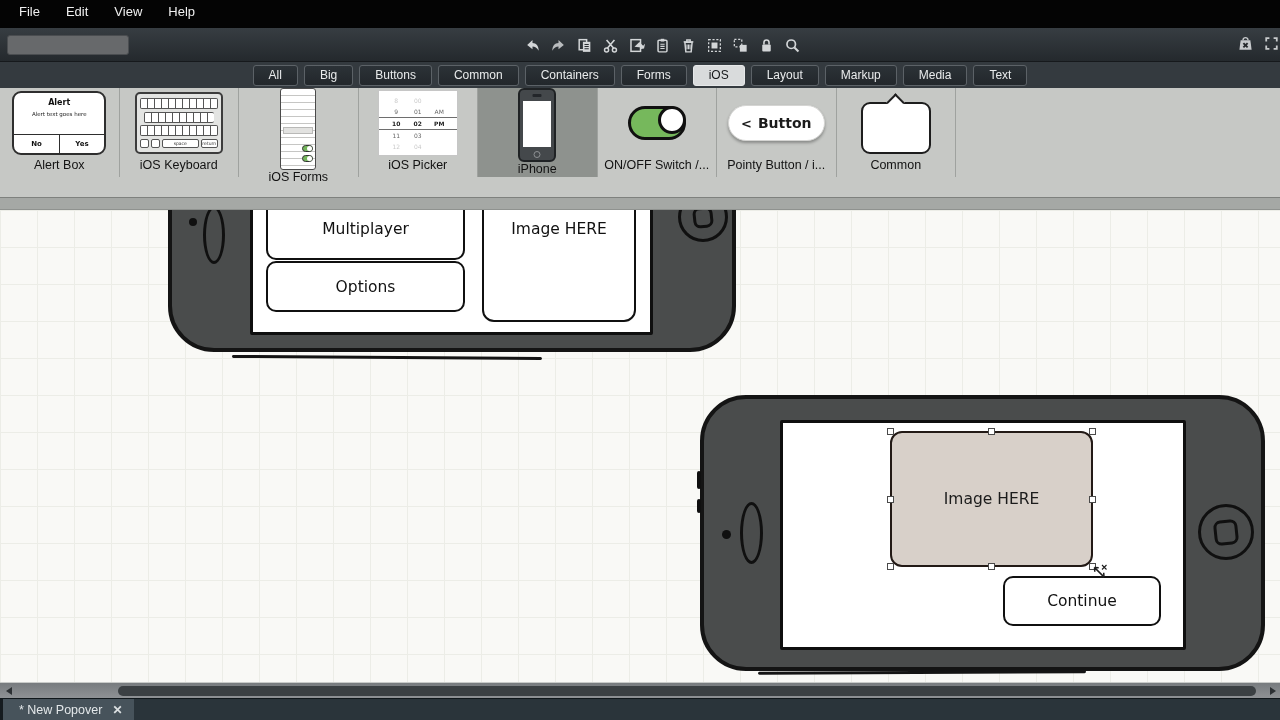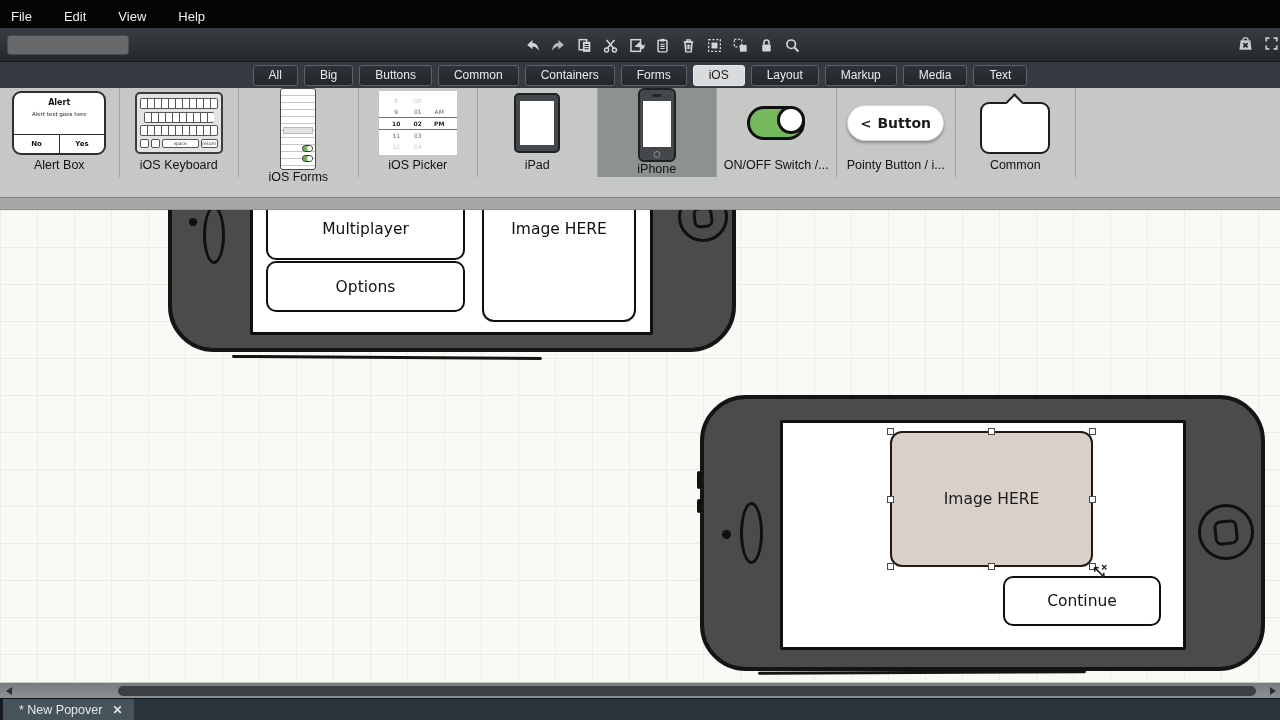--- a/index.html
+++ b/index.html
@@ -1,21 +1,21 @@
 <!DOCTYPE html>
 <html><head>
 <meta charset="utf-8">
 <style>
   * { margin:0; padding:0; box-sizing:border-box; }
   html,body { width:1280px; height:720px; overflow:hidden; position:relative;
     font-family:"Liberation Sans", sans-serif; background:#000; }
 
   
   .menubar { position:absolute; left:0; top:0; width:1280px; height:28px;
-    background:#040404; display:flex; align-items:flex-end; gap:10px; padding-left:0; z-index:20; }
+    background:#040404; display:flex; align-items:flex-start; gap:4px; padding-left:8px; z-index:20; }
   .menu-item { color:#f0f0f0; font-size:13px; padding:4px 11px; cursor:default; }
 
   
   .toolbar { position:absolute; left:0; top:28px; width:1280px; height:34px;
     background:linear-gradient(#373d42,#24292d); border-bottom:1px solid #16191c; z-index:20; }
   .search-box { position:absolute; left:7px; top:7px; width:122px; height:20px;
     background:#67696b; border:1px solid #4a4d50; border-radius:3px; color:#eee;
     font-size:12px; padding:0 6px; outline:none; }
   .tool-icons { position:absolute; left:524px; top:4px; display:flex; gap:9px; align-items:center; height:26px; }
   .ticon { width:17px; height:17px; display:block; }
@@ -299,28 +299,20 @@
       <div class="pk-row op25">
         <span>12</span>
         <span>04</span>
         <span></span>
       </div>
     </div>
       </div>
     <div class="cell-label">iOS Picker</div>
   </div>
 
-  <div class="cell">
-    <div class="thumb-wrap">
-        <div class="ipad-thumb">
-      <div class="ipad-screen"></div>
-    </div>
-      </div>
-    <div class="cell-label">iPad</div>
-  </div>
 
   <div class="cell selected">
     <div class="thumb-wrap">
         <div class="iphone-thumb">
       <div class="iph-spk"></div>
       <div class="iph-screen"></div>
       <div class="iph-home"></div>
     </div>
       </div>
     <div class="cell-label">iPhone</div>

